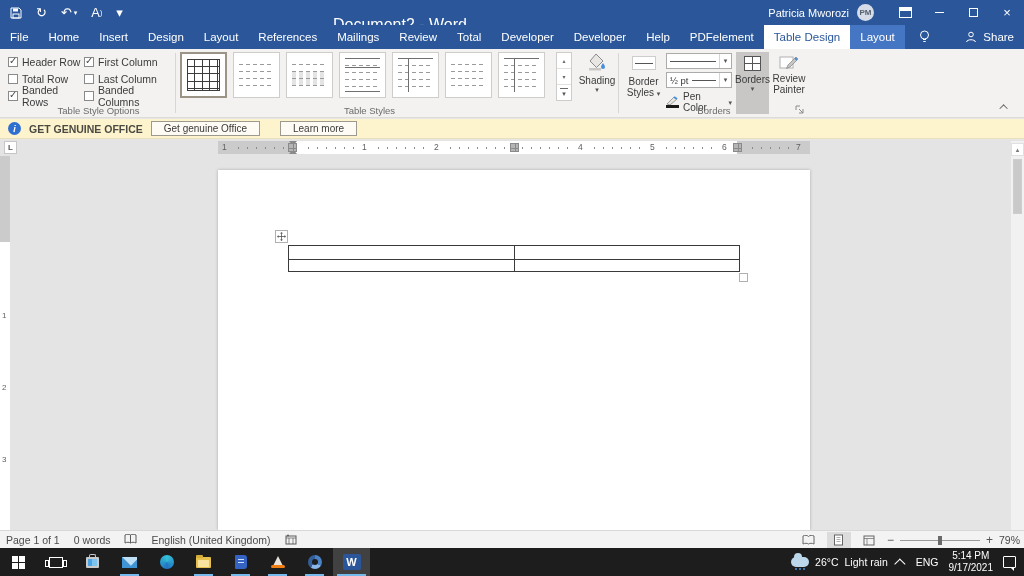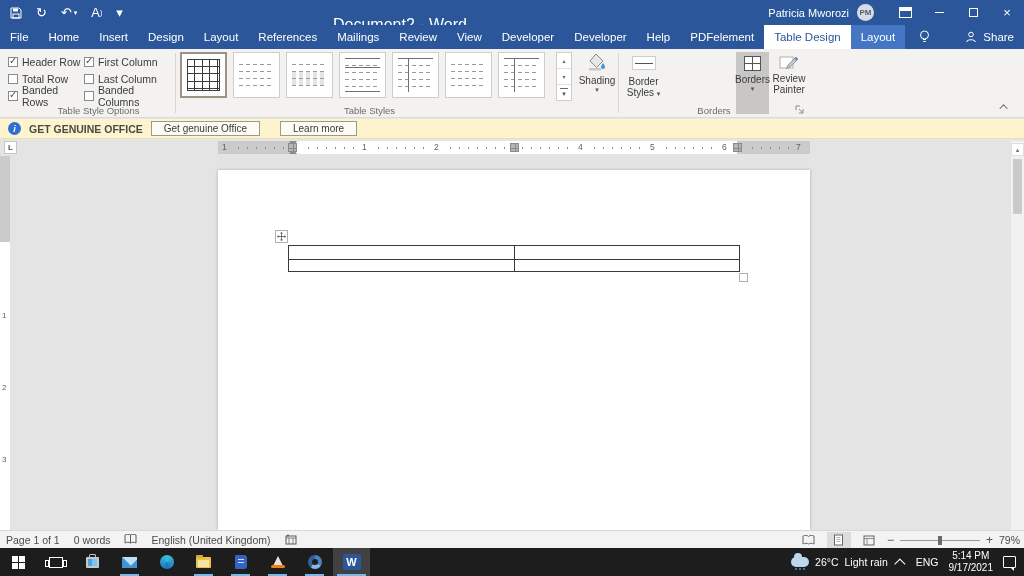--- a/index.html
+++ b/index.html
@@ -225,21 +225,21 @@
 
   <div class="tabrow">
     <span class="rtab">File</span>
     <span class="rtab">Home</span>
     <span class="rtab">Insert</span>
     <span class="rtab">Design</span>
     <span class="rtab">Layout</span>
     <span class="rtab">References</span>
     <span class="rtab">Mailings</span>
     <span class="rtab">Review</span>
-    <span class="rtab">View</span>
+    <span class="rtab">Total</span>
     <span class="rtab">Developer</span>
     <span class="rtab">Developer</span>
     <span class="rtab">Help</span>
     <span class="rtab">PDFelement</span>
     <span class="rtab active">Table Design</span>
     <span class="rtab ctx">Layout</span>
     <span class="tellme">
       <svg width="11" height="14" viewBox="0 0 11 14">
           <circle cx="5.5" cy="5" r="4" fill="none" stroke="#fff"></circle>
           <path d="M4 9.5h3M4.3 11.5h2.4" stroke="#fff" fill="none"></path>
@@ -332,20 +332,45 @@
     </div>
     <div class="vsep" style="left:618px"></div>
 
     <div class="grp-borders">
       <div class="btn-bstyles">
         <div class="bs-icon">
             <span class="bs-line"></span>
           </div>
         <span>Border Styles</span> <span class="caret">▾</span>
       </div>
+      <div class="mid-col">
+        <div class="combo">
+          <span class="fill">
+              <span class="line"></span>
+            </span>
+          <span class="drop">▾</span>
+        </div>
+        <div class="combo">
+          <span class="fill">
+              <span>½ pt</span>
+              <span class="line"></span>
+            </span>
+          <span class="drop">▾</span>
+        </div>
+        <div class="pen-row">
+          <span class="pen-ico">
+            <svg width="13" height="9" viewBox="0 0 13 9">
+                <path d="M1 8 8 1l3 2-7 6z" fill="#e8e6e3" stroke="#8a8a8a" stroke-width="0.8"></path>
+                <path d="M8 1l3 2" stroke="#4a90d9" stroke-width="2"></path>
+              </svg>
+          </span>
+          <span>Pen Color</span>
+          <span class="caret">▾</span>
+        </div>
+      </div>
       <div class="btn-borders">
         <span class="borders-ico"></span>
         <span style="margin-top:3px">Borders</span>
         <span class="caret">▾</span>
       </div>
       <div class="btn-bpainter">
         <svg width="20" height="18" viewBox="0 0 20 18" style="margin-top:3px">
             <rect x="1" y="2" width="13" height="11" fill="#fff" stroke="#b0b0b0"></rect>
             <path d="M17 2 9 10l-1.5 3.5L11 12l8-8z" fill="#c9c7c5" stroke="#8a8a8a" stroke-width="0.8"></path>
             <path d="M16 3l2 2" stroke="#4a90d9" stroke-width="2"></path>

